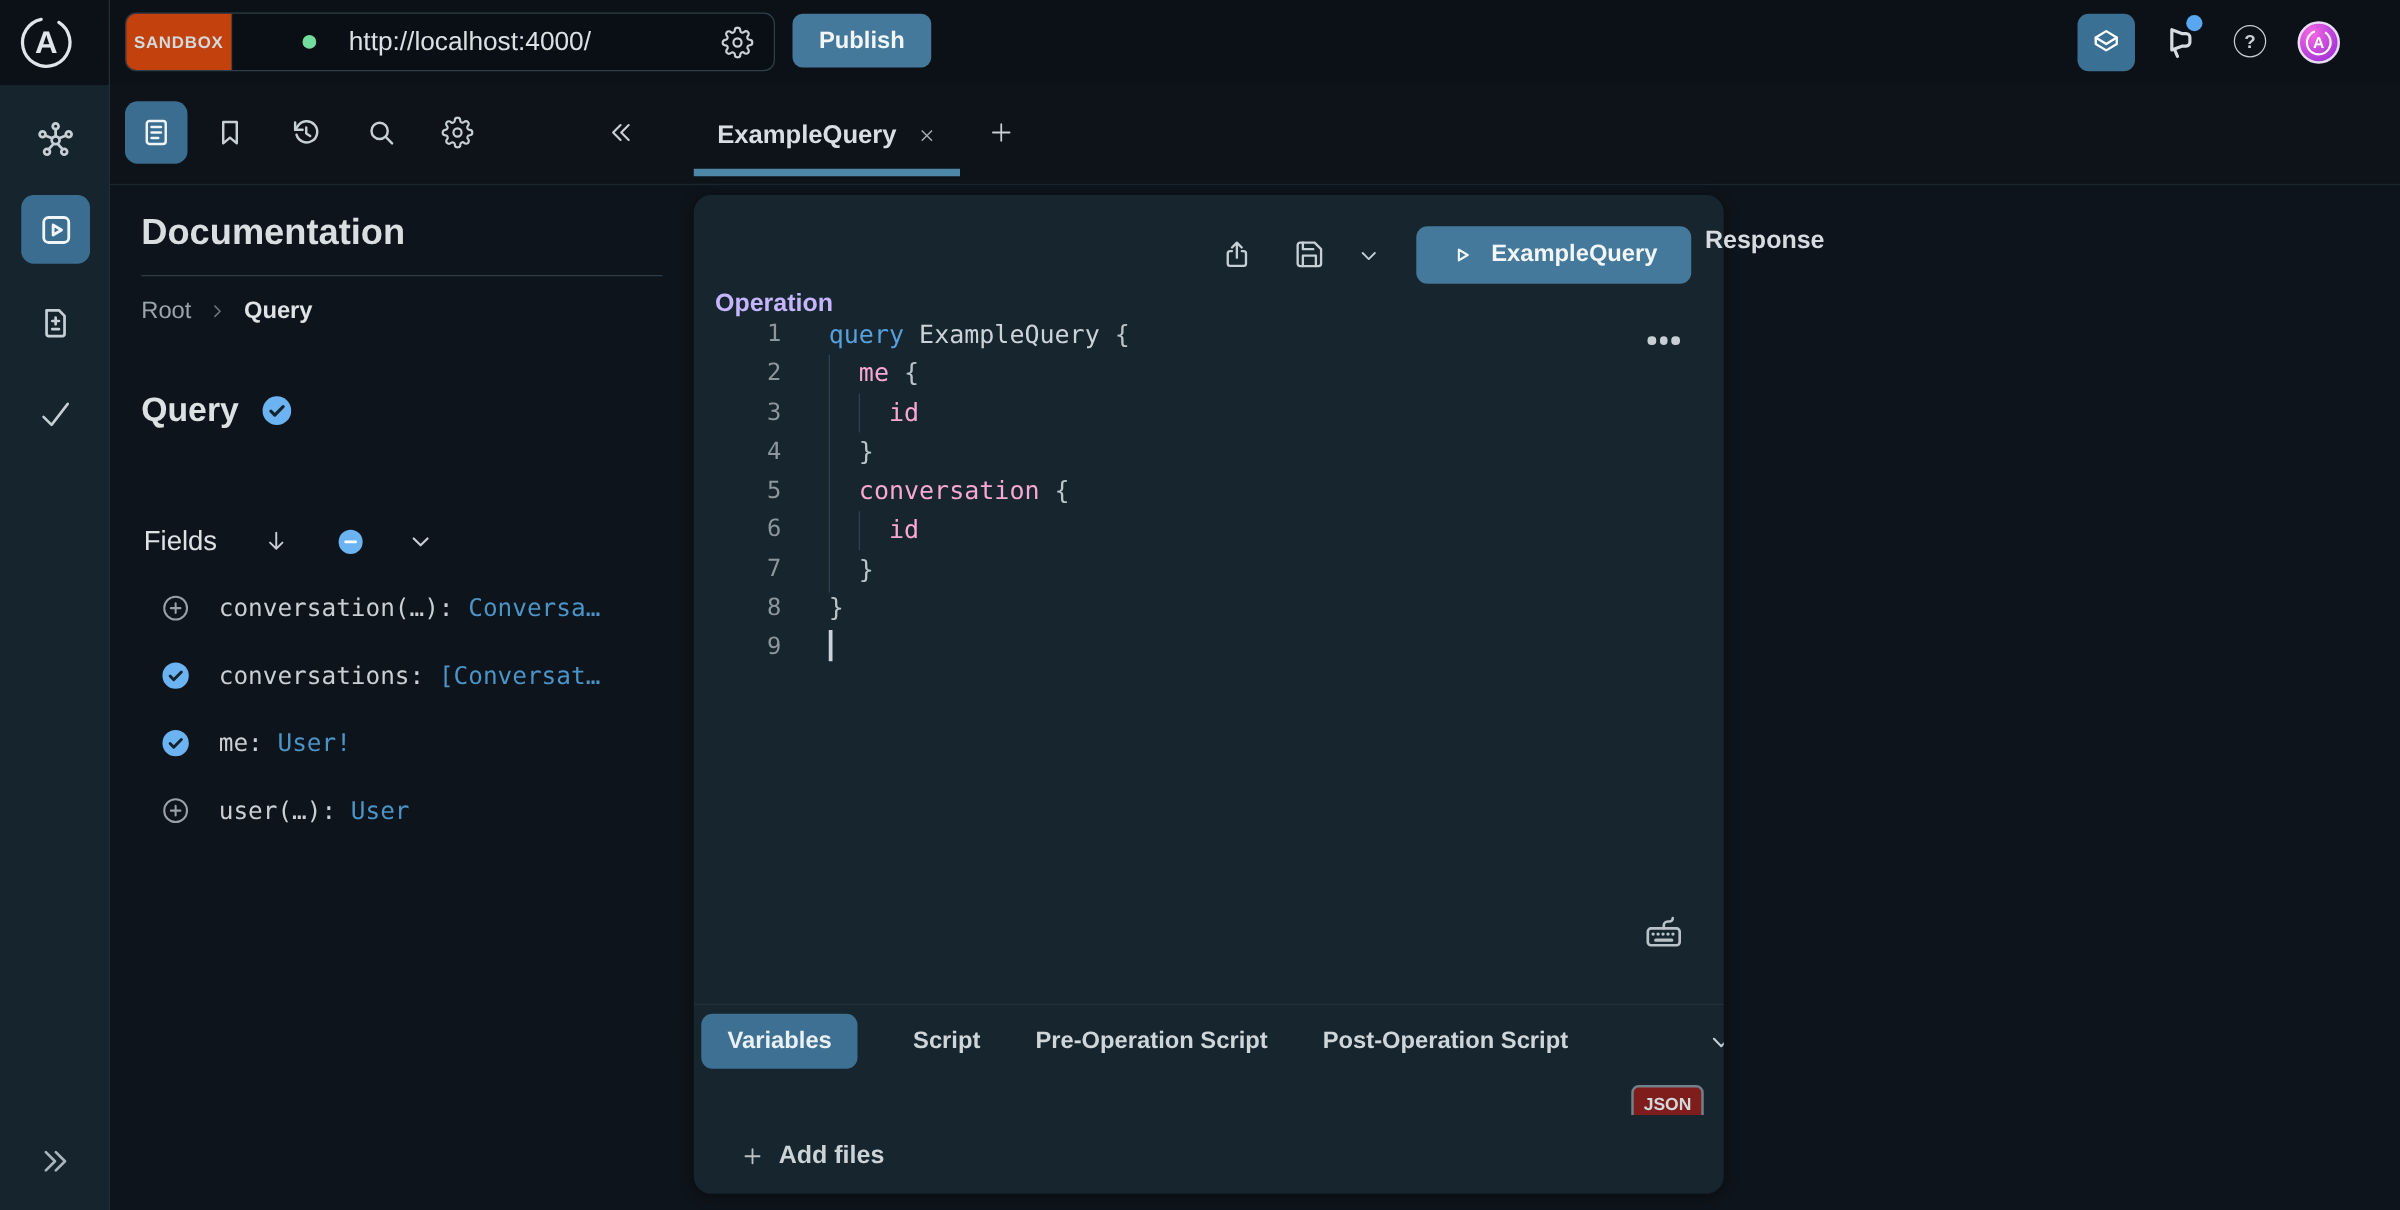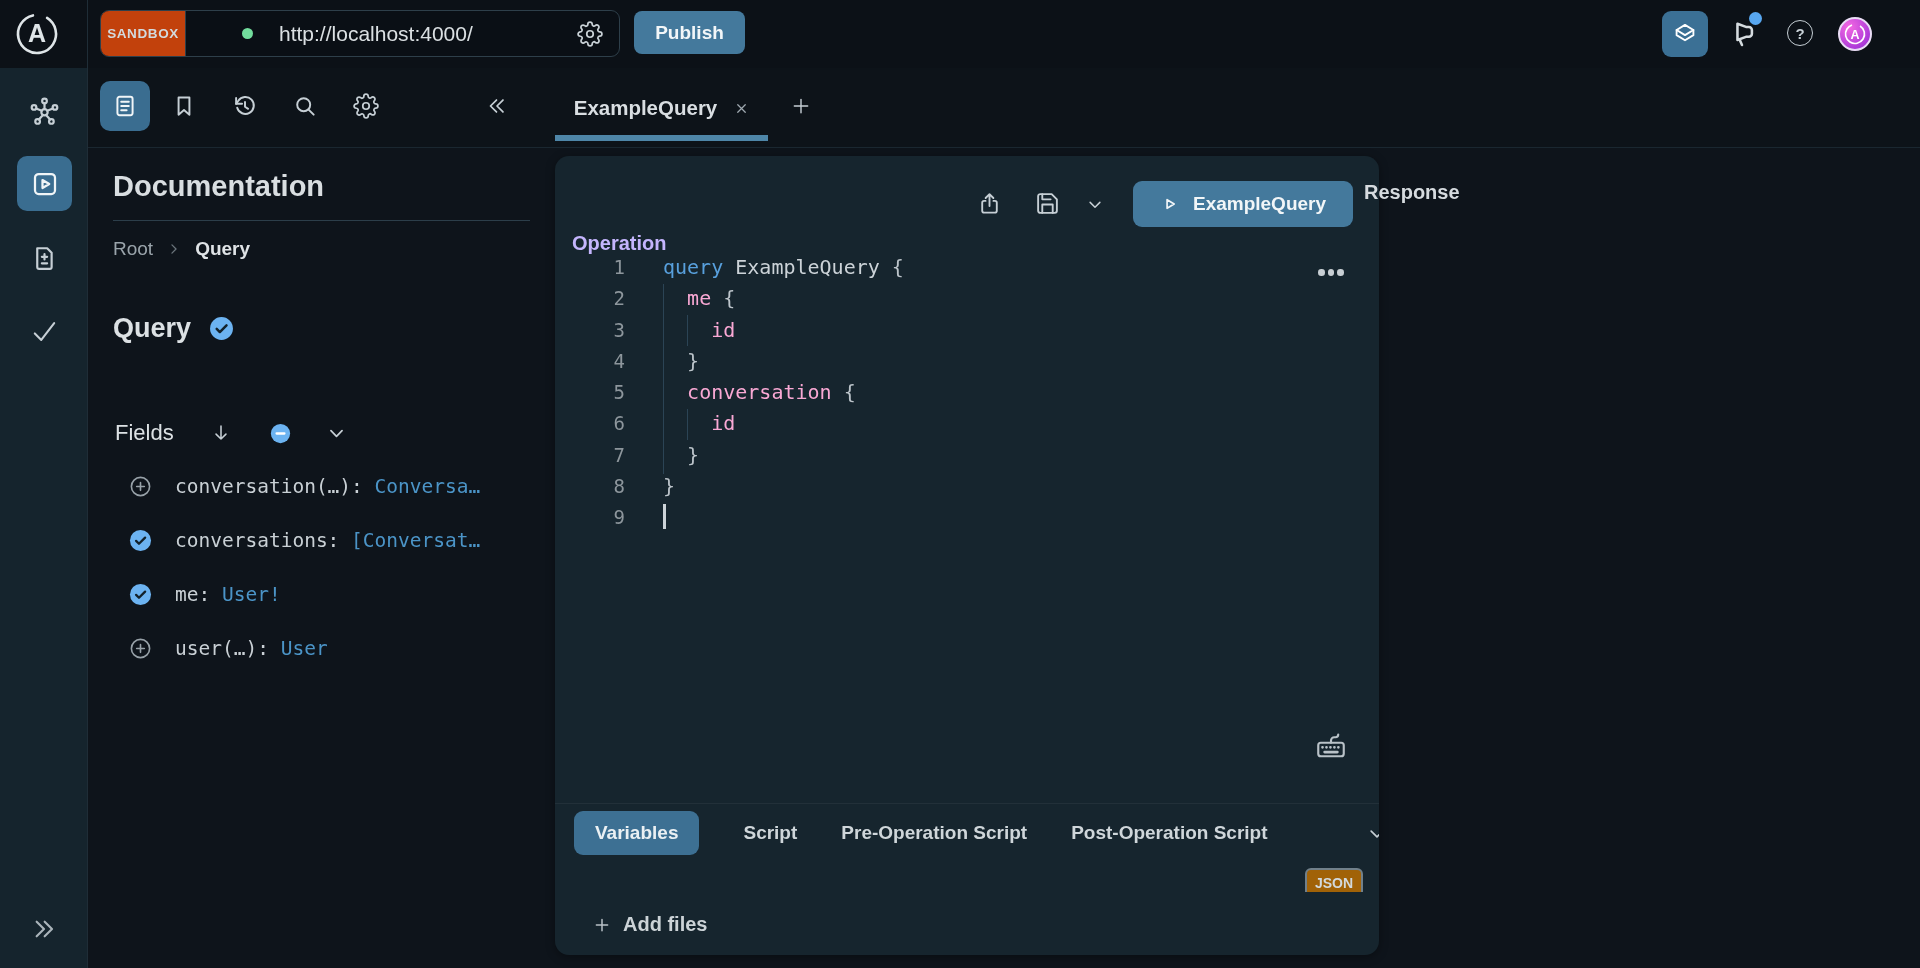--- a/index.html
+++ b/index.html
@@ -98,26 +98,26 @@
   .caret{display:inline-block;width:2.5px;height:25px;background:#ccd3d8;vertical-align:-5px;}
   .guide{position:absolute;width:1px;background:#2b4455;}
   .g1{left:108px;top:128px;height:190px;}
   .g2a{left:132px;top:159px;height:31px;}
   .g2b{left:132px;top:253px;height:31px;}
   .editor-menu-dots{position:absolute;left:763px;top:113px;display:flex;gap:3px;}
   .editor-menu-dots i{width:6.5px;height:6.5px;border-radius:50%;background:#c8cfd4;}
   .kbd-shortcuts{position:absolute;left:759px;top:574px;width:34px;height:34px;color:#b9c2c8;}
 
   .bottom-tabs{position:absolute;left:0;top:647px;width:824px;height:59px;border-top:1px solid #223039;box-sizing:border-box;
-    display:flex;align-items:center;padding-left:19px;gap:44px;}
+    display:flex;align-items:center;padding-left:6px;gap:44px;}
   .btab{font-size:19px;font-weight:bold;color:#cfd6da;white-space:nowrap;}
   .btab.pill{background:#3d7093;color:#eaf0f3;border-radius:9px;padding:11px 21px;}
   .tabs-overflow{position:absolute;left:812px;top:668px;width:20px;height:20px;color:#c6cfd5;}
   .vars-strip{position:absolute;left:0;top:706px;width:824px;height:30px;overflow:hidden;}
-  .json-badge{position:absolute;right:16px;top:6px;width:58px;height:30px;border:2px solid #71808a;border-radius:6px;background:#a16207;
+  .json-badge{position:absolute;right:16px;top:6px;width:58px;height:30px;border:2px solid #71808a;border-radius:6px;background:#7f1d1d;
     display:flex;align-items:center;justify-content:center;font-size:14px;font-weight:bold;color:#d2d9dd;box-sizing:border-box;}
   .add-files{position:absolute;left:0;top:738px;width:824px;height:61px;display:flex;align-items:center;padding-left:38px;gap:12px;box-sizing:border-box;}
   .add-files-plus{width:18px;height:18px;color:#b9c1c7;}
   .add-files-label{font-size:20px;font-weight:bold;color:#ccd3d7;}
 
   
   .response-panel{position:absolute;left:1324px;top:148px;width:525px;height:820px;}
   .response-title{position:absolute;left:40px;top:33px;font-size:20px;font-weight:bold;color:#d6dbdf;}
 
   

